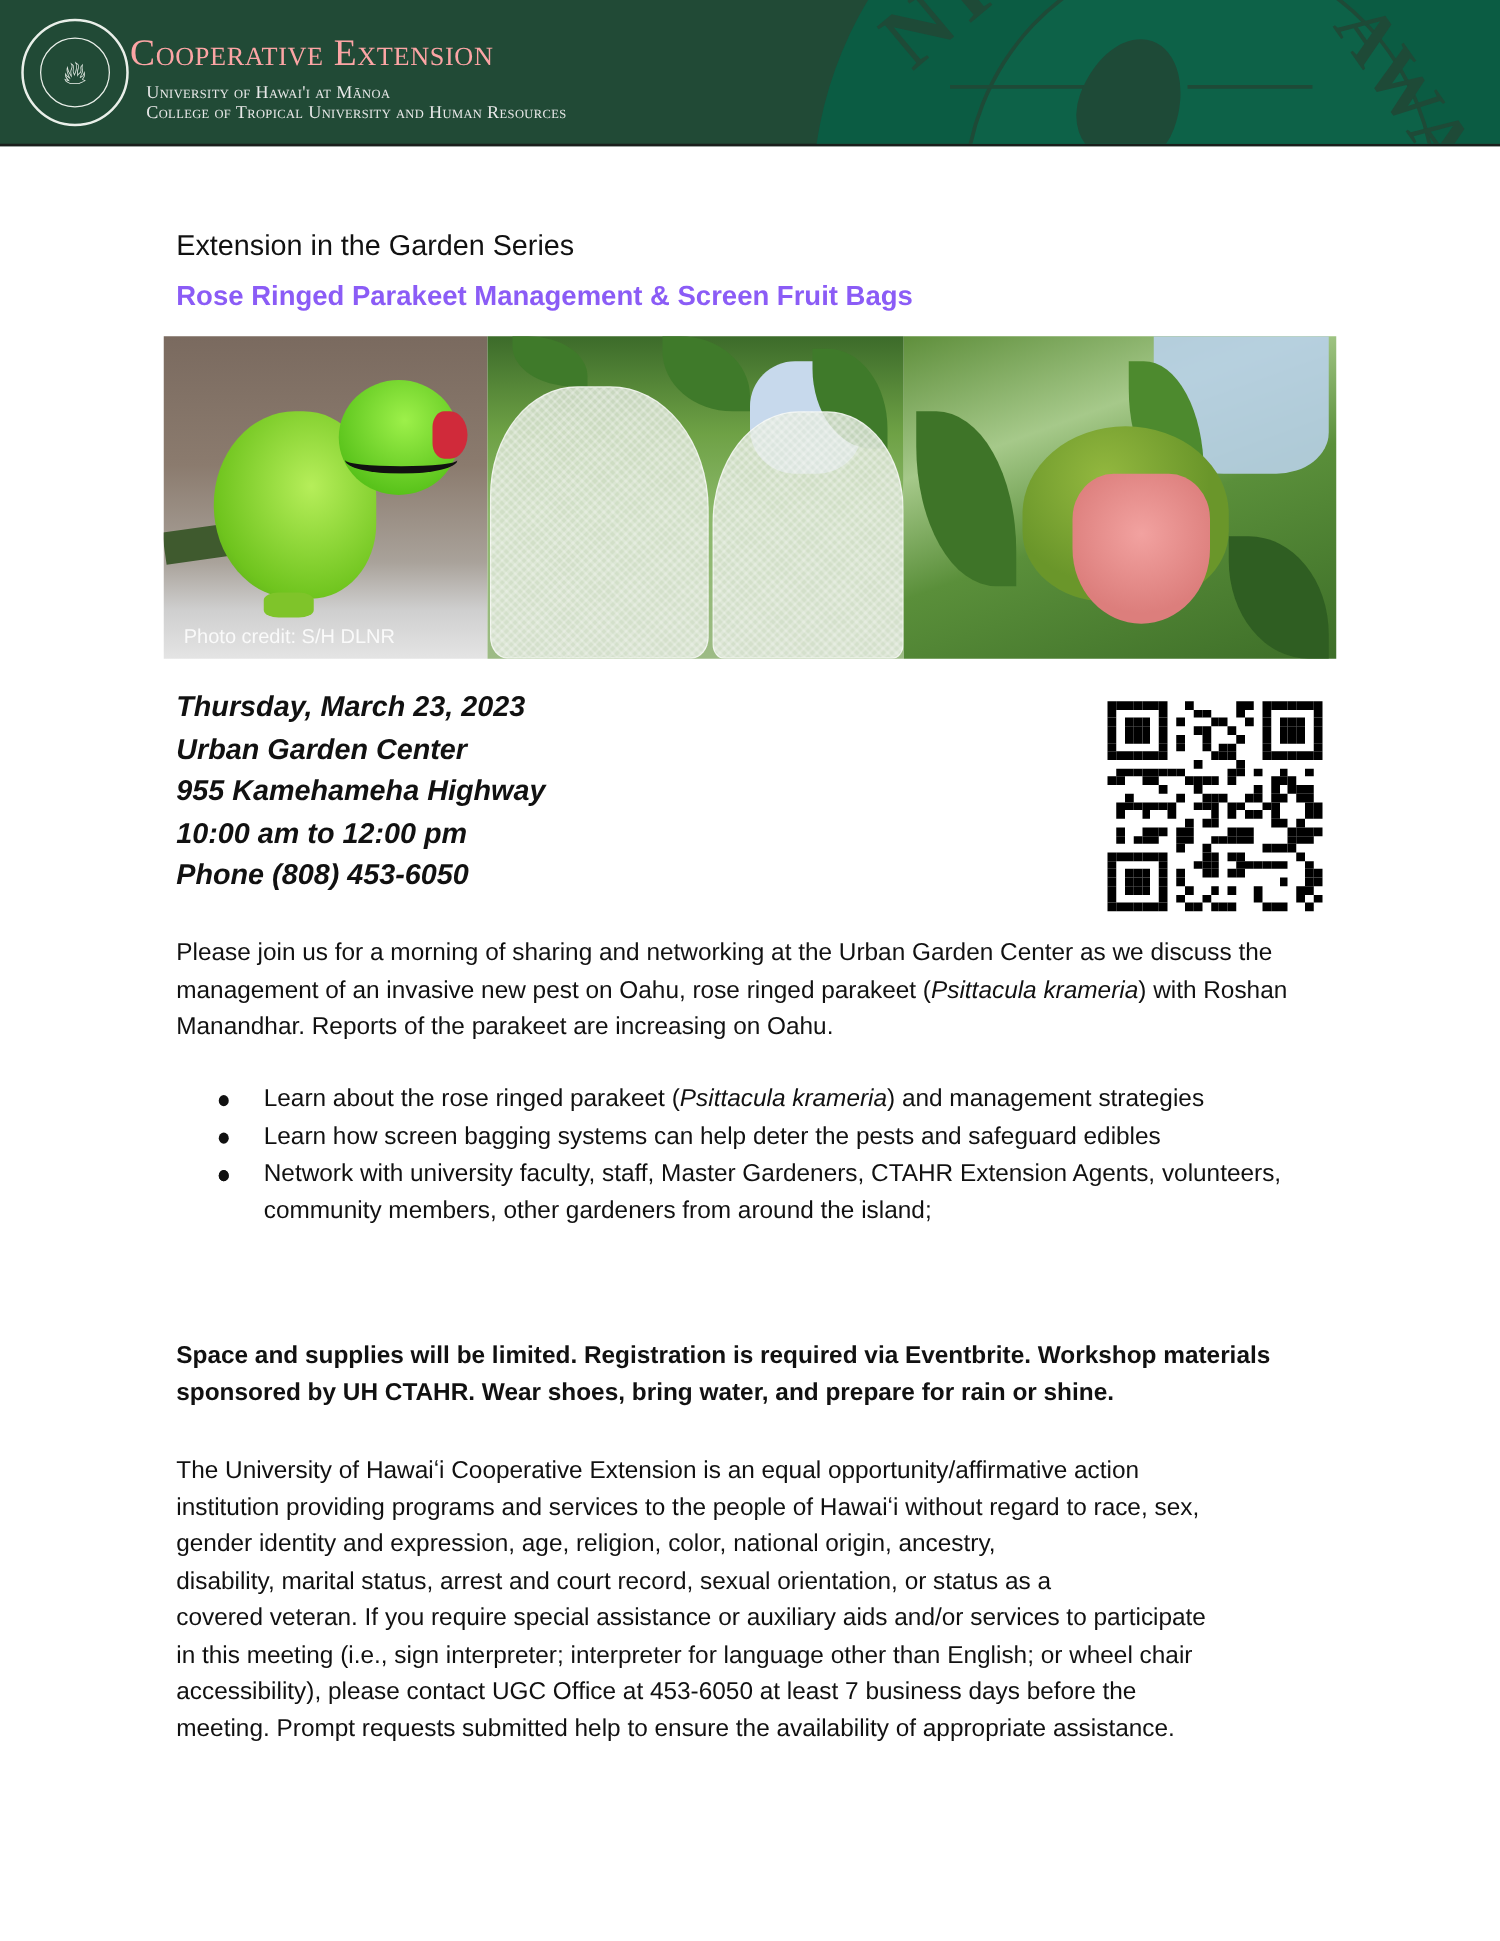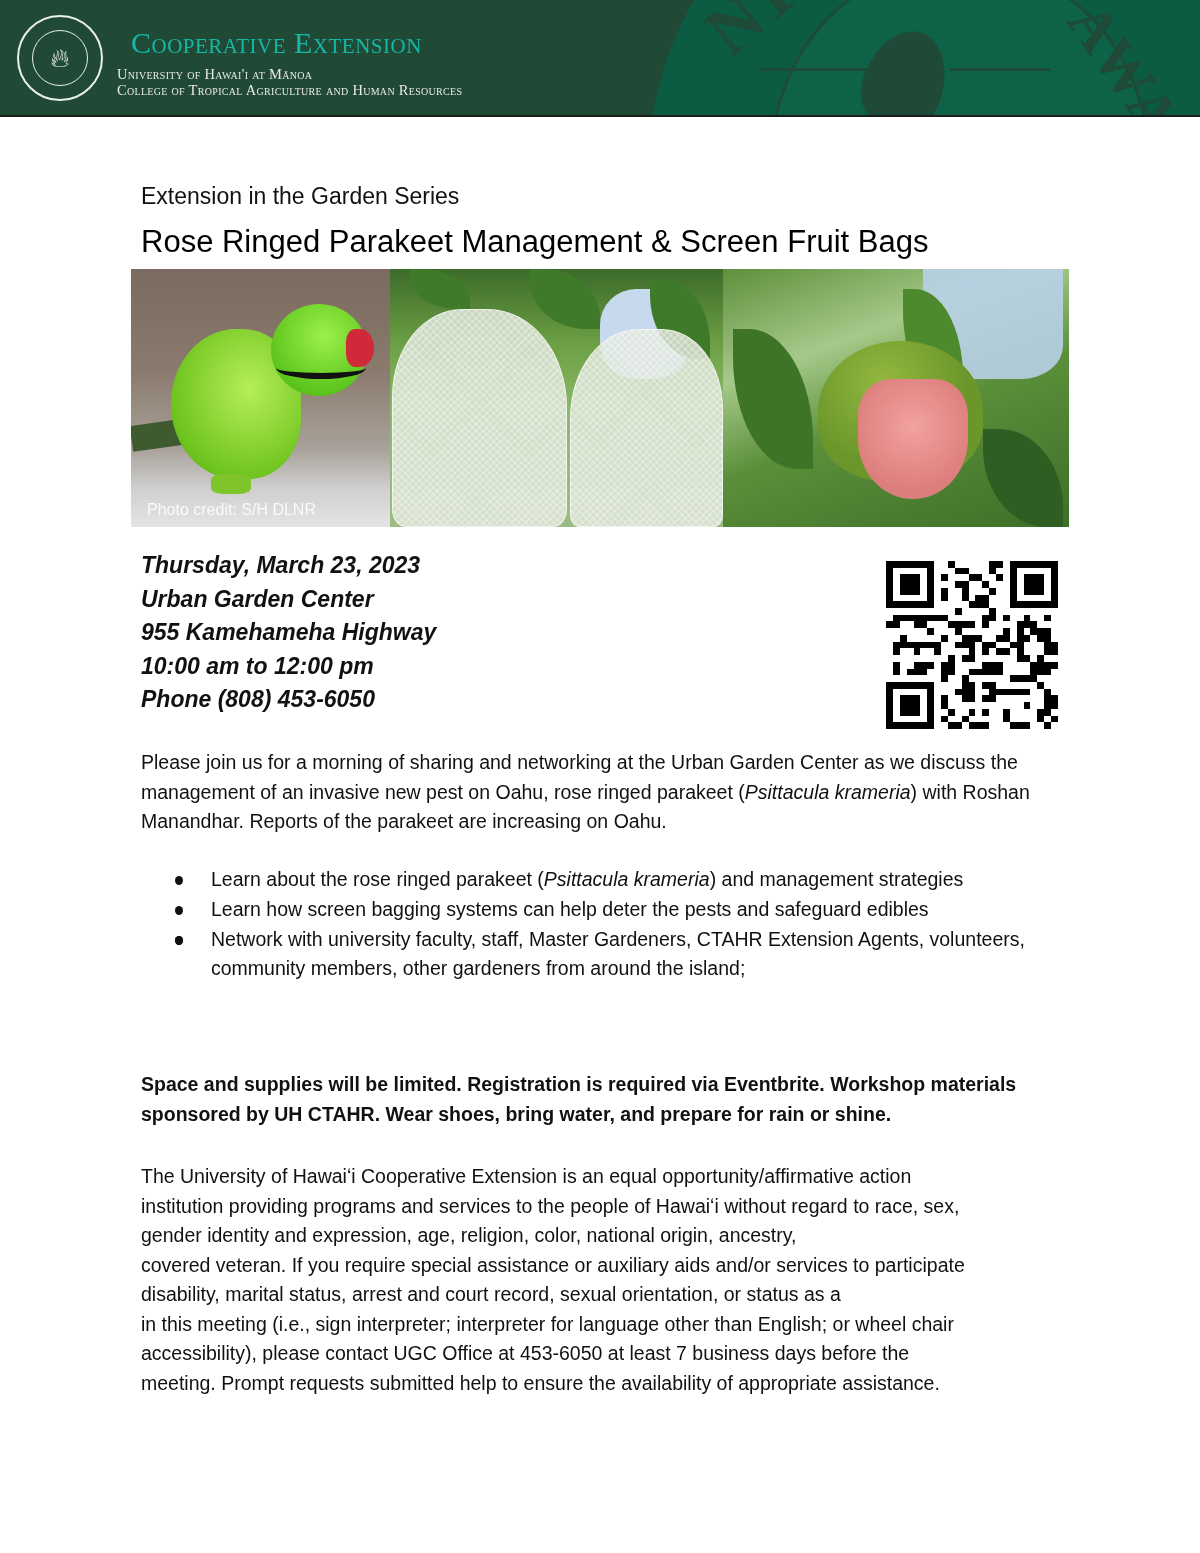--- a/index.html
+++ b/index.html
@@ -41,35 +41,35 @@
     position: absolute; left: 17px; top: 15px; width: 86px; height: 86px;
     border-radius: 50%; border: 2px solid #e9efe9; background: #214a36;
     display: flex; align-items: center; justify-content: center;
   }
   .seal-inner {
     width: 56px; height: 56px; border-radius: 50%; border: 1.5px solid #e9efe9;
     display: flex; align-items: center; justify-content: center;
     color: #e9efe9; font-size: 26px; line-height: 1;
   }
   .header-title {
-    position: absolute; left: 131px; top: 26px; color: #14b8a6;
+    position: absolute; left: 104px; top: 26px; color: #fca5a5;
     font-family: "Liberation Serif", serif; font-size: 30px; letter-spacing: 0.5px;
     font-variant: small-caps; white-space: nowrap;
   }
   .header-sub {
     position: absolute; left: 117px; color: #e9e9e9;
     font-family: "Liberation Serif", serif; font-size: 14.5px; letter-spacing: 0.3px;
     font-variant: small-caps; white-space: nowrap;
   }
 
   .series-label {
     position: absolute; left: 141px; top: 183px; font-size: 23px; color: #111; white-space: nowrap;
   }
   .event-title {
-    position: absolute; left: 141px; top: 224px; font-size: 31px; font-weight: normal; color: #000000; white-space: nowrap;
+    position: absolute; left: 141px; top: 224px; font-size: 22px; font-weight: bold; color: #8b5cf6; white-space: nowrap;
   }
 
   .photos { position: absolute; left: 131px; top: 269px; width: 938px; height: 258px; display: flex; }
   .photo { height: 258px; position: relative; overflow: hidden; }
   .photo-parakeet {
     width: 259px;
     background: linear-gradient(180deg, #7a6a5f 0%, #8b7b6e 40%, #a9a29a 70%, #cfcfcf 85%, #e4e4e4 100%);
   }
   .bird-body {
     position: absolute; left: 40px; top: 60px; width: 130px; height: 150px;
@@ -162,21 +162,21 @@
   <div class="wm-line" style="left:950px;top:68px;width:100px;"></div>
   <div class="wm-flame"></div>
   <div class="wm-letters">NIVE</div>
   <div class="wm-letters-r">AWA</div>
 
   <div class="seal">
     <div class="seal-inner">🔥︎</div>
   </div>
   <div class="header-title">Cooperative Extension</div>
   <div class="header-sub" style="top:66px;">University of Hawai'i at Mānoa</div>
-  <div class="header-sub" style="top:82px;">College of Tropical Agriculture and Human Resources</div>
+  <div class="header-sub" style="top:82px;">College of Tropical University and Human Resources</div>
 </div>
 
 <div class="series-label">Extension in the Garden Series</div>
 <div class="event-title">Rose Ringed Parakeet Management &amp; Screen Fruit Bags</div>
 
 <div class="photos">
   <div class="photo photo-parakeet" aria-label="Rose ringed parakeet">
     <div class="bird-tail"></div>
     <div class="bird-body"></div>
     <div class="bird-legs"></div>
@@ -849,18 +849,18 @@
   <li><span class="dot"></span></li>
   <li><span class="dot"></span><span>Network with university faculty, staff, Master Gardeners, CTAHR Extension Agents, volunteers, community members, other gardeners from around the island;</span></li>
 </ul>
 
 <div class="para notice">Space and supplies will be limited. Registration is required via Eventbrite. Workshop materials sponsored by UH CTAHR. Wear shoes, bring water, and prepare for rain or shine.</div>
 
 <div class="para eeo">
   <span class="l">The University of Hawaiʻi Cooperative Extension is an equal opportunity/affirmative action</span>
   <span class="l">institution providing programs and services to the people of Hawaiʻi without regard to race, sex,</span>
   <span class="l">gender identity and expression, age, religion, color, national origin, ancestry,</span>
+  <span class="l">disability, marital status, arrest and court record, sexual orientation, or status as a</span>
   <span class="l">covered veteran. If you require special assistance or auxiliary aids and/or services to participate</span>
-  <span class="l">disability, marital status, arrest and court record, sexual orientation, or status as a</span>
   <span class="l">in this meeting (i.e., sign interpreter; interpreter for language other than English; or wheel chair</span>
   <span class="l">accessibility), please contact UGC Office at 453-6050 at least 7 business days before the</span>
   <span class="l">meeting. Prompt requests submitted help to ensure the availability of appropriate assistance.</span>
 </div>
 
 </body></html>

